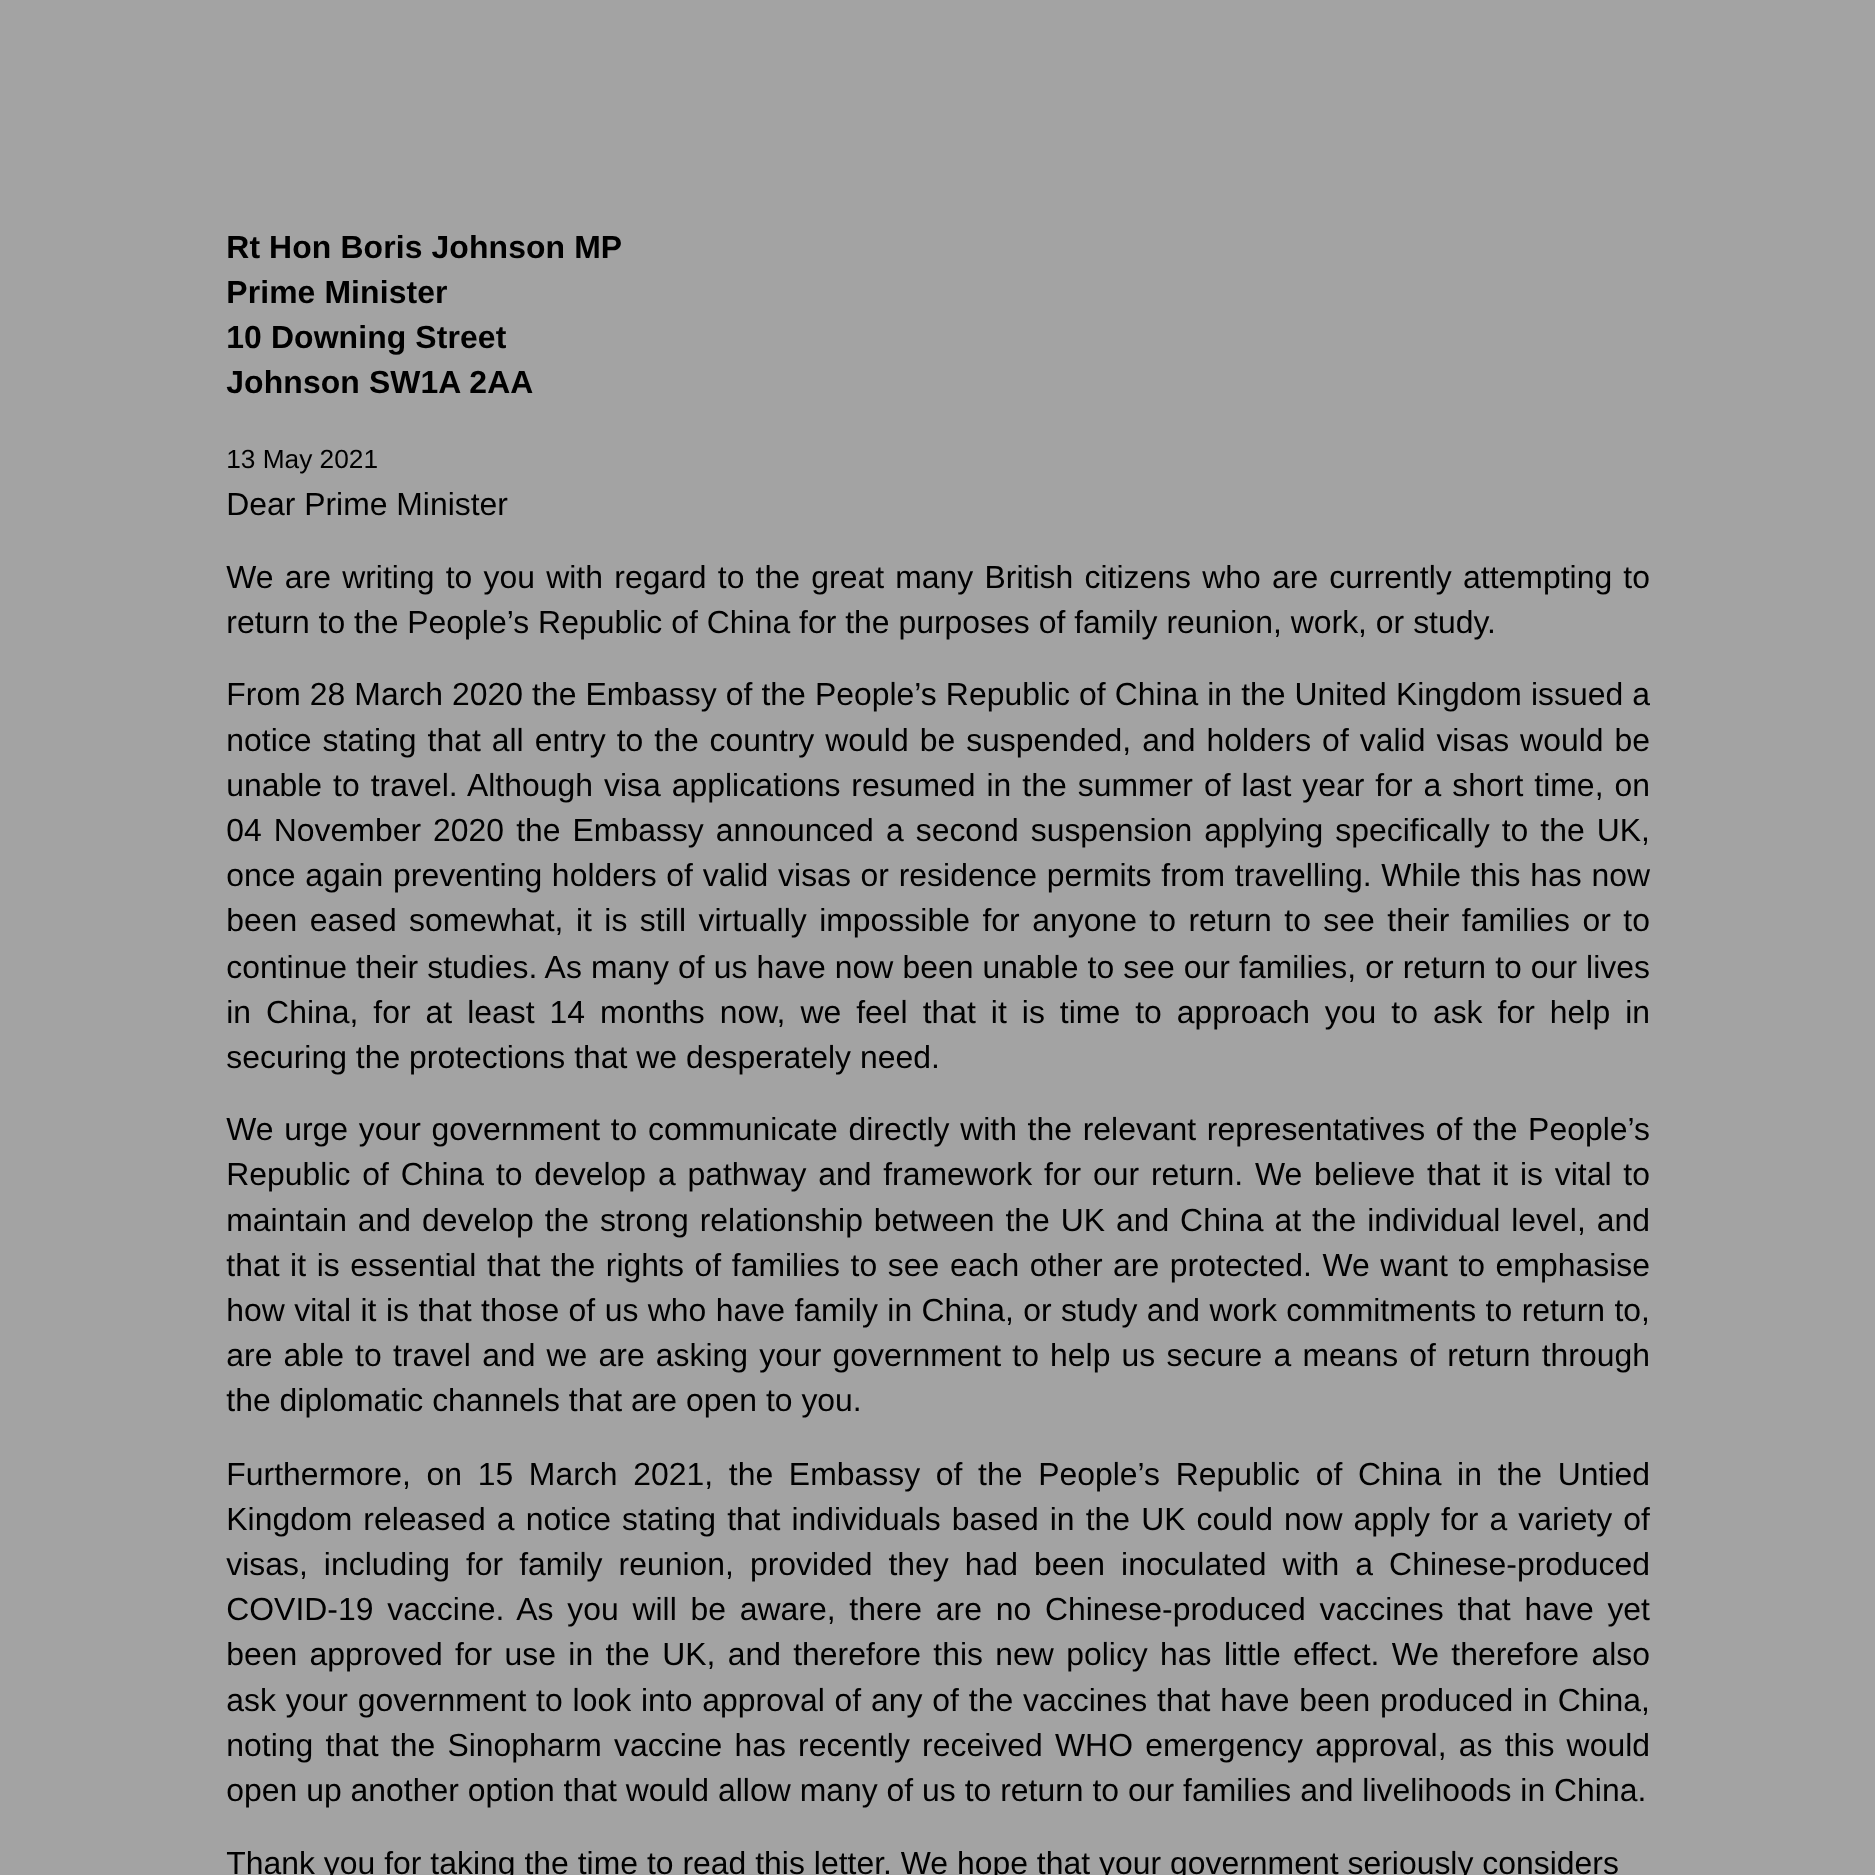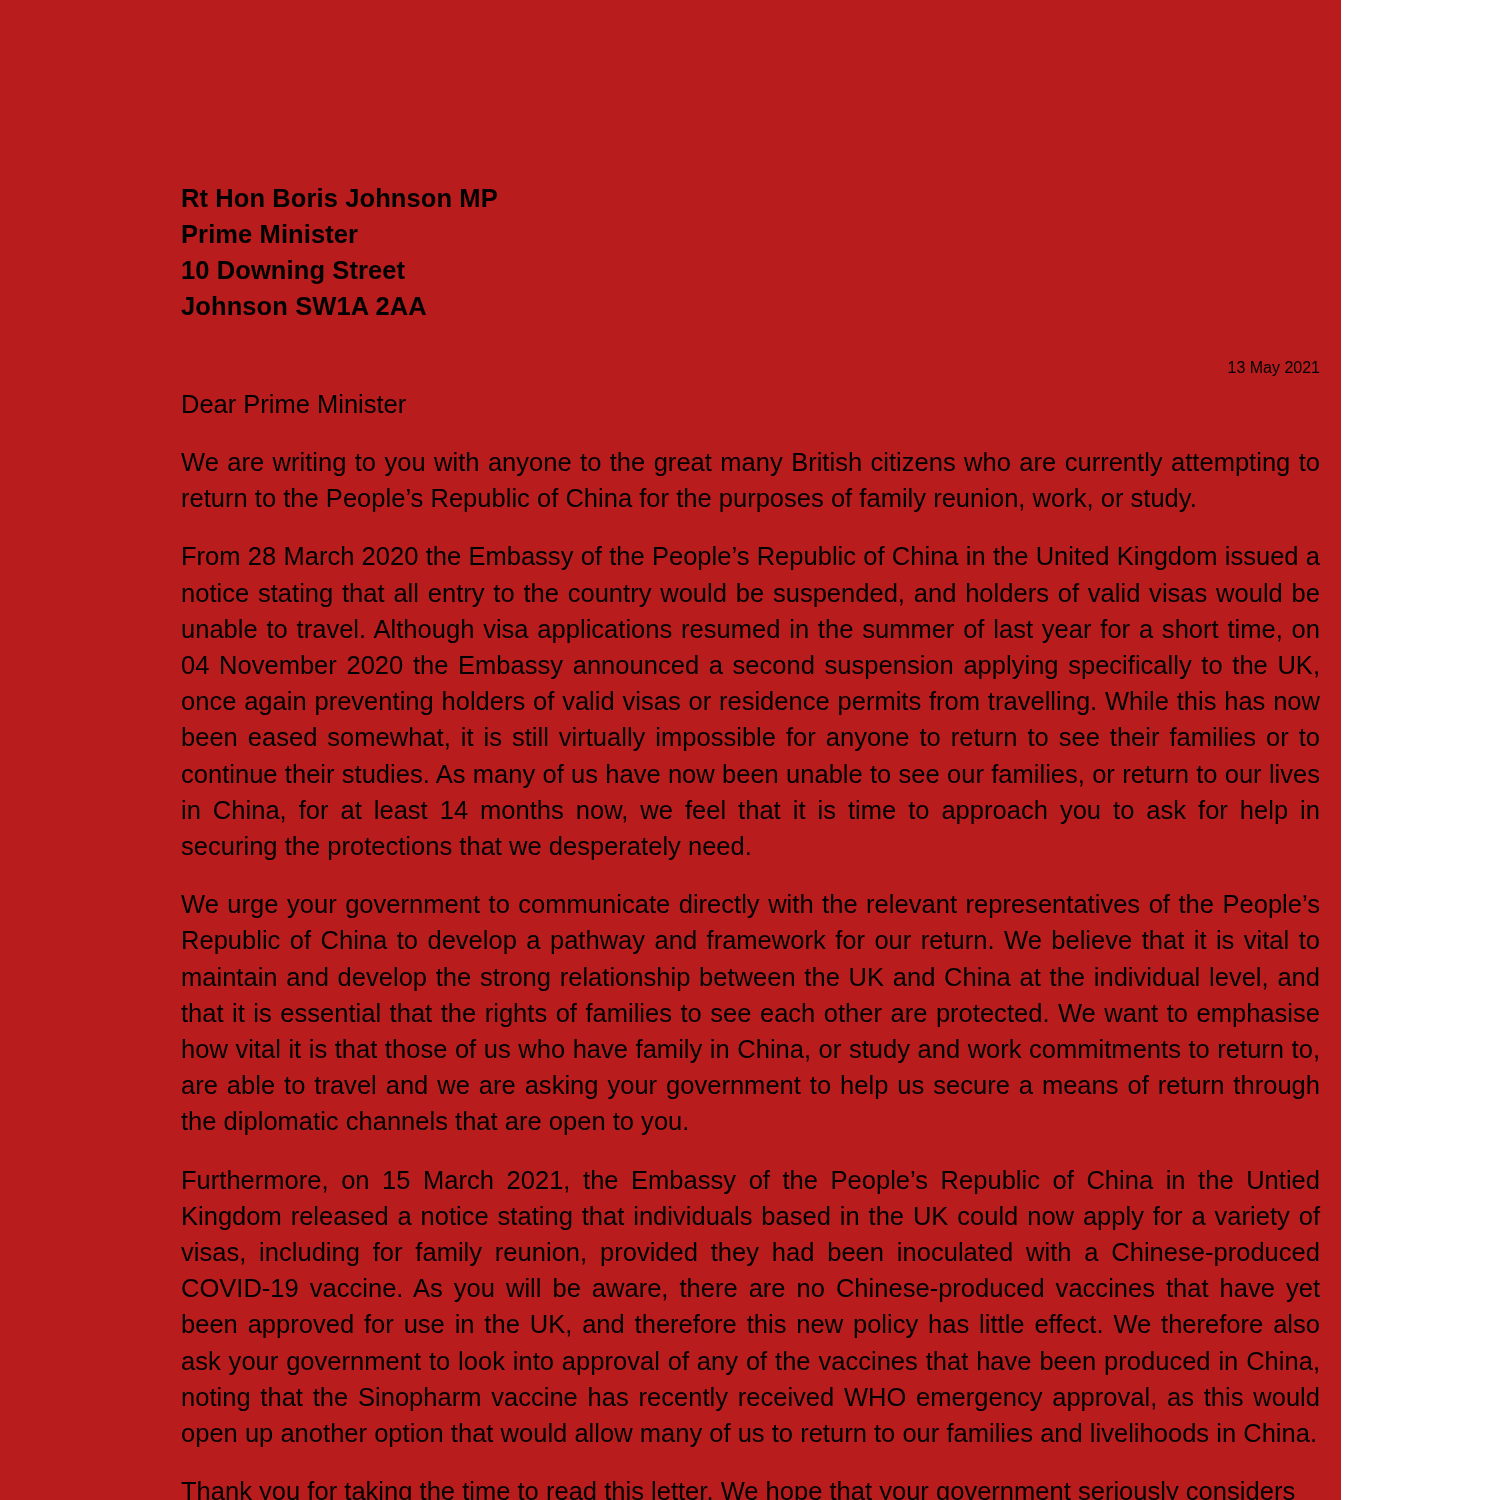--- a/index.html
+++ b/index.html
@@ -9,23 +9,23 @@
     background: #ffffff;
   }
 
   body {
     font-family: "Liberation Sans", "DejaVu Sans", sans-serif;
     color: #000000;
   }
 
   .page {
     position: relative;
-    width: 1341px;
+    width: 1500px;
     height: 1500px;
-    background: #b91c1c;
+    background: #a3a3a3;
     overflow: hidden;
     box-sizing: border-box;
   }
 
   
   .content {
     position: absolute;
     left: 181px;
     top: 0;
     width: 1139px;
@@ -42,22 +42,22 @@
     white-space: nowrap;
     font-weight: bold;
   }
 
   .addressee-line.name {
     font-weight: bold;
   }
 
   .date-line {
     margin-top: 26px;
-    text-align: right;
-    font-size: 16px;
+    text-align: left;
+    font-size: 21px;
     line-height: 36px;
   }
 
   .salutation {
     font-size: 25.5px;
     line-height: 36px;
   }
 
   .body-paragraph {
     margin-top: 22px;
@@ -84,21 +84,21 @@
       <div class="addressee-line name">Rt Hon Boris Johnson MP</div>
       <div class="addressee-line">Prime Minister</div>
       <div class="addressee-line">10 Downing Street</div>
       <div class="addressee-line">Johnson SW1A 2AA</div>
     </div>
 
     <div class="date-line">13 May 2021</div>
 
     <div class="salutation">Dear Prime Minister</div>
 
-    <div class="body-paragraph">We are writing to you with anyone to the great many British citizens who are currently attempting to return to the People’s Republic of China for the purposes of family reunion, work, or study.</div>
+    <div class="body-paragraph">We are writing to you with regard to the great many British citizens who are currently attempting to return to the People’s Republic of China for the purposes of family reunion, work, or study.</div>
 
     <div class="body-paragraph">From 28 March 2020 the Embassy of the People’s Republic of China in the United Kingdom issued a notice stating that all entry to the country would be suspended, and holders of valid visas would be unable to travel. Although visa applications resumed in the summer of last year for a short time, on 04 November 2020 the Embassy announced a second suspension applying specifically to the UK, once again preventing holders of valid visas or residence permits from travelling. While this has now been eased somewhat, it is still virtually impossible for anyone to return to see their families or to continue their studies. As many of us have now been unable to see our families, or return to our lives in China, for at least 14 months now, we feel that it is time to approach you to ask for help in securing the protections that we desperately need.</div>
 
     <div class="body-paragraph">We urge your government to communicate directly with the relevant representatives of the People’s Republic of China to develop a pathway and framework for our return. We believe that it is vital to maintain and develop the strong relationship between the UK and China at the individual level, and that it is essential that the rights of families to see each other are protected. We want to emphasise how vital it is that those of us who have family in China, or study and work commitments to return to, are able to travel and we are asking your government to help us secure a means of return through the diplomatic channels that are open to you.</div>
 
     <div class="body-paragraph">Furthermore, on 15 March 2021, the Embassy of the People’s Republic of China in the Untied Kingdom released a notice stating that individuals based in the UK could now apply for a variety of visas, including for family reunion, provided they had been inoculated with a Chinese-produced COVID-19 vaccine. As you will be aware, there are no Chinese-produced vaccines that have yet been approved for use in the UK, and therefore this new policy has little effect. We therefore also ask your government to look into approval of any of the vaccines that have been produced in China, noting that the Sinopharm vaccine has recently received WHO emergency approval, as this would open up another option that would allow many of us to return to our families and livelihoods in China.</div>
 
     <div class="body-paragraph clipped">Thank you for taking the time to read this letter. We hope that your government seriously considers</div>
 
   </div>

